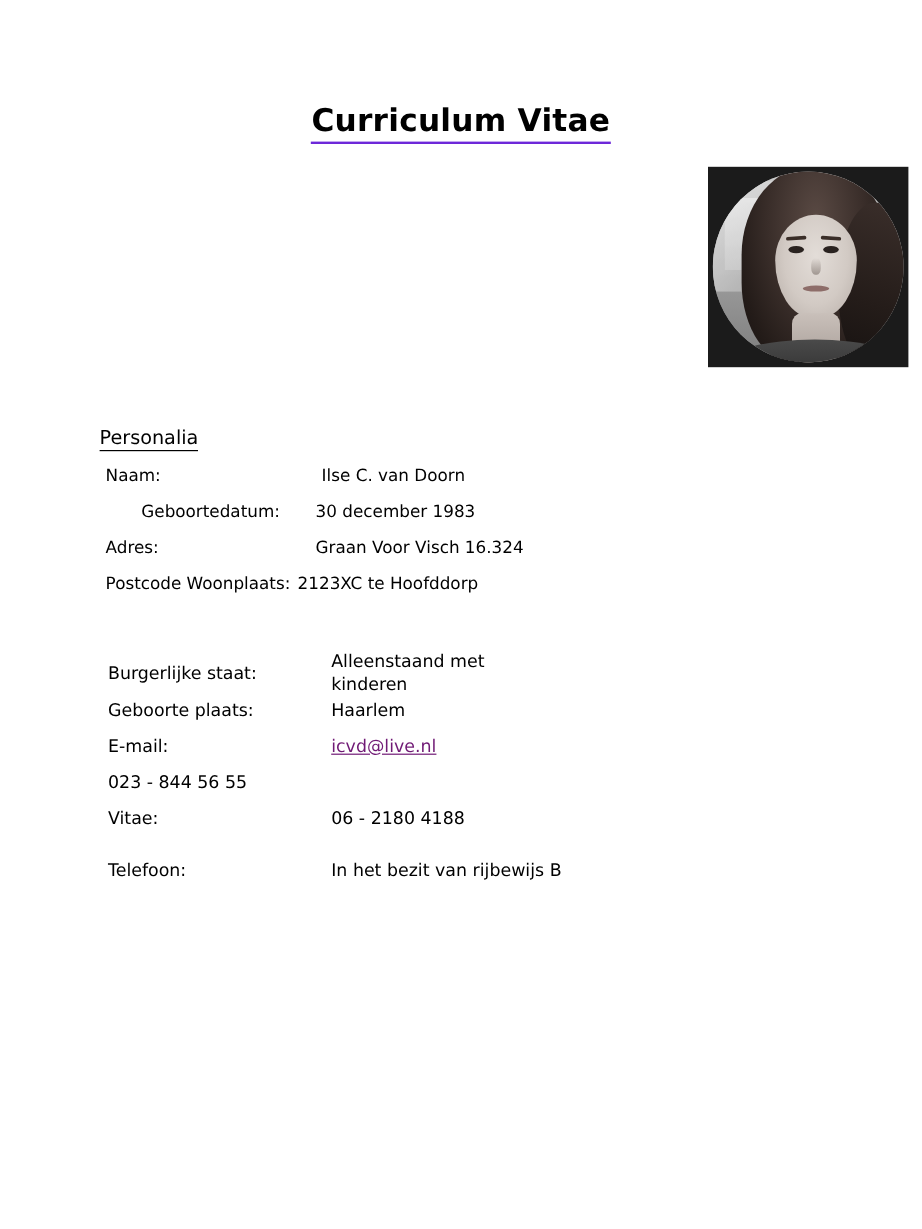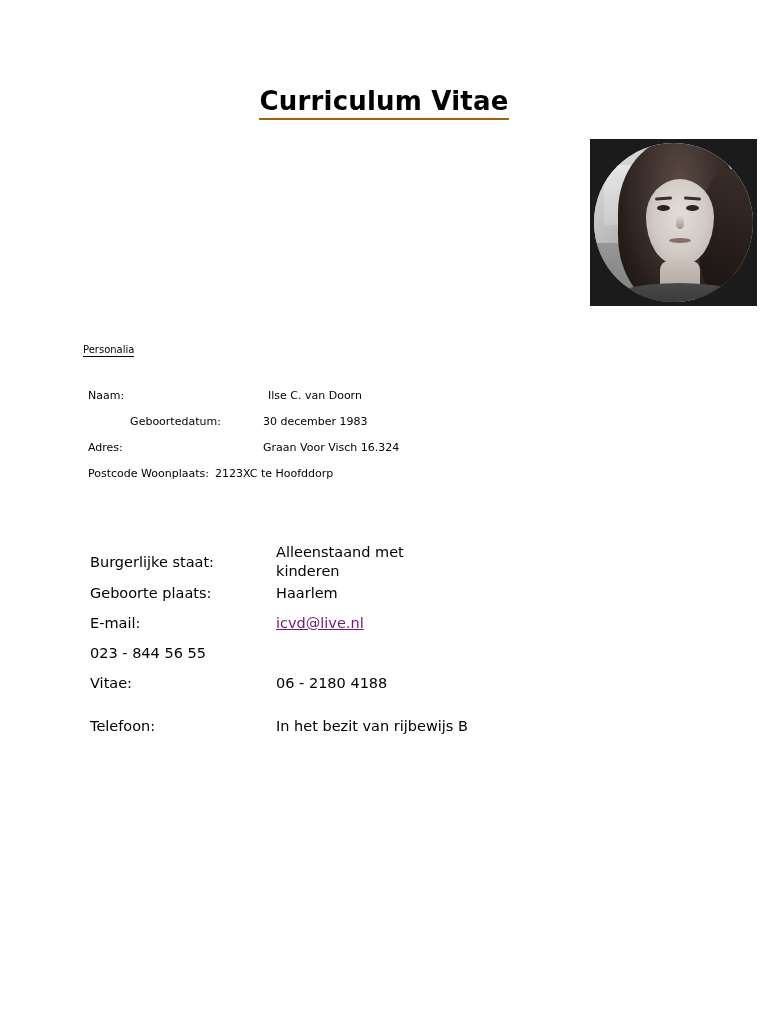--- a/index.html
+++ b/index.html
@@ -25,21 +25,21 @@
     position: absolute;
     top: 86px;
     left: 0;
     width: 768px;
     text-align: center;
     font-size: 26px;
     font-weight: bold;
     letter-spacing: 0.2px;
   }
   .doc-title span {
-    border-bottom: 2px solid #a16207;
+    border-bottom: 2px solid #6d28d9;
     padding-bottom: 2px;
   }
 
   
   .photo-frame {
     position: absolute;
     top: 139px;
     left: 590px;
     width: 167px;
     height: 167px;
@@ -127,39 +127,39 @@
   }
   .ph-shoulder {
     position:absolute; left:10px; top:140px; width:150px; height:40px;
     background: linear-gradient(to bottom,#4a4a4a,#2b2b2b);
     border-radius: 50% 50% 0 0;
   }
 
   
   .section-head {
     position: absolute;
-    top: 344px;
+    top: 355px;
     left: 83px;
-    font-size: 10px;
+    font-size: 16px;
   }
   .section-head span {
     border-bottom: 1px solid #000;
     padding-bottom: 1px;
   }
 
   .table {
     position: absolute;
     top: 389px;
     left: 88px;
     width: 400px;
   }
   .row {
     display: flex;
     align-items: flex-start;
-    font-size: 11px;
+    font-size: 14px;
     line-height: 1.28;
   }
   .row .label {
     flex: 0 0 auto;
     white-space: nowrap;
   }
   .row .value {
     flex: 1 1 auto;
   }
   .row-a { margin-bottom: 12px; }

